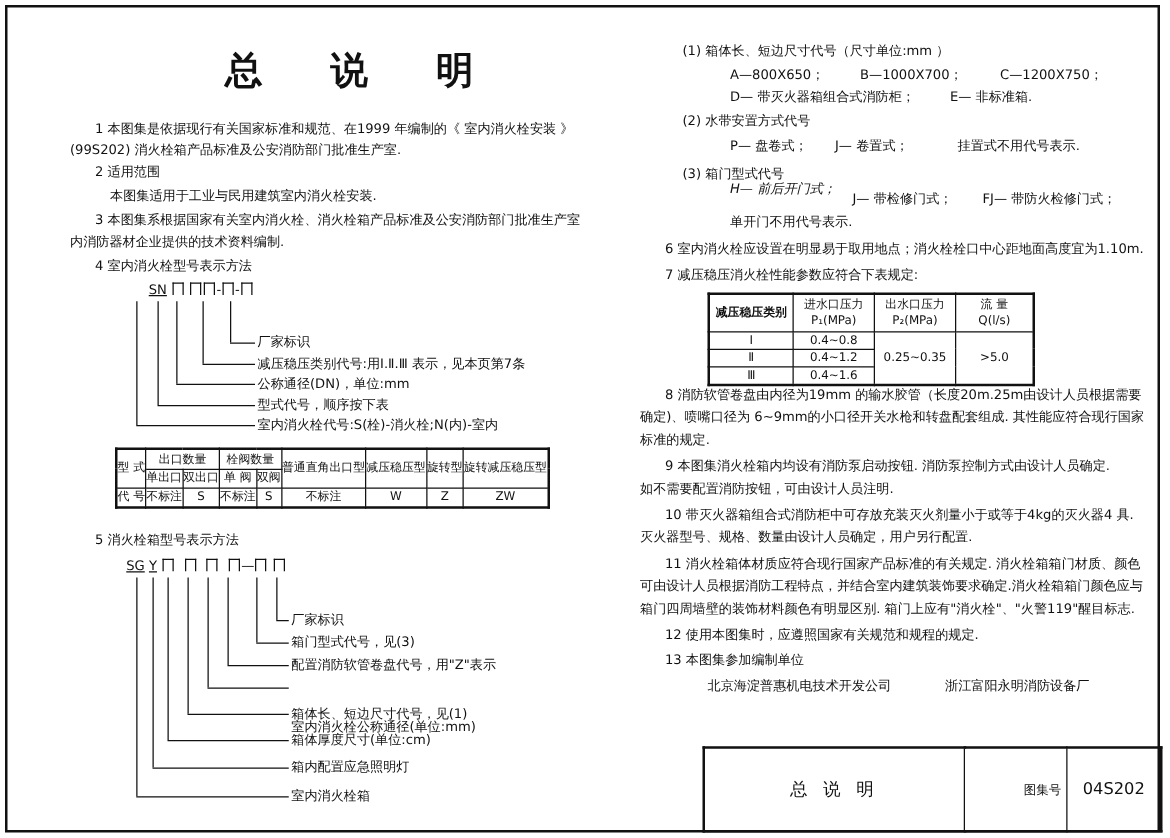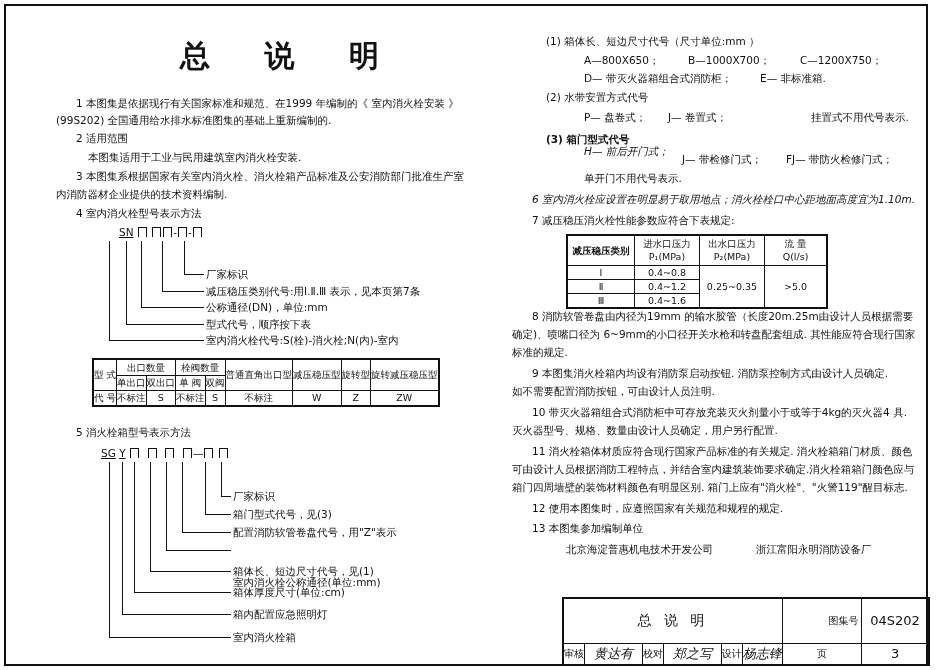--- a/index.html
+++ b/index.html
@@ -17,21 +17,21 @@
   .ul{text-decoration:underline;}
 </style>
 </head>
 <body>
 
 <div class="frame"></div>
 
 <div class="title">总 说 明</div>
 
 <div class="abs t" style="left:76px;top:96px;">1  本图集是依据现行有关国家标准和规范、在1999 年编制的《 室内消火栓安装 》</div>
-<div class="abs t" style="left:56px;top:113px;">(99S202) 全国通用给水排水标准图集的基础上重新编制的.</div>
+<div class="abs t" style="left:56px;top:113px;">(99S202) 消火栓箱产品标准及公安消防部门批准生产室.</div>
 <div class="abs t" style="left:76px;top:131px;">2  适用范围</div>
 <div class="abs t" style="left:88px;top:150px;">本图集适用于工业与民用建筑室内消火栓安装.</div>
 <div class="abs t" style="left:76px;top:169px;">3  本图集系根据国家有关室内消火栓、消火栓箱产品标准及公安消防部门批准生产室</div>
 <div class="abs t" style="left:56px;top:187px;">内消防器材企业提供的技术资料编制.</div>
 <div class="abs t" style="left:76px;top:206px;">4  室内消火栓型号表示方法</div>
 
 <div class="abs t" style="left:99px;top:225px;margin-left:20px;">
   <span class="ul">SN</span>&nbsp;<span class="sq"></span>&nbsp;<span class="sq"></span><span class="sq"></span><span>-</span><span class="sq"></span><span>-</span><span class="sq"></span>
 </div>
 
@@ -115,27 +115,27 @@
 
 <div class="abs t" style="left:546px;top:34px;">(1) 箱体长、短边尺寸代号（尺寸单位:mm ）</div>
 <div class="abs t" style="left:584px;top:53px;">A—800X650；</div>
 <div class="abs t" style="left:688px;top:53px;">B—1000X700；</div>
 <div class="abs t" style="left:800px;top:53px;">C—1200X750；</div>
 <div class="abs t" style="left:584px;top:71px;">D— 带灭火器箱组合式消防柜；</div>
 <div class="abs t" style="left:760px;top:71px;">E— 非标准箱.</div>
 <div class="abs t" style="left:546px;top:90px;">(2) 水带安置方式代号</div>
 <div class="abs t" style="left:584px;top:110px;">P— 盘卷式；</div>
 <div class="abs t" style="left:668px;top:110px;">J— 卷置式；</div>
-<div class="abs t" style="left:766px;top:110px;margin-left:45px;">挂置式不用代号表示.</div>
-<div class="abs t" style="left:546px;top:132px;font-weight:bold;">(3) 箱门型式代号</div>
+<div class="abs t" style="left:766px;top:110px;">挂置式不用代号表示.</div>
+<div class="abs t" style="left:546px;top:132px;">(3) 箱门型式代号</div>
 <div class="abs t" style="left:584px;top:144px;font-style:italic;">H— 前后开门式；</div>
 <div class="abs t" style="left:682px;top:152px;">J— 带检修门式；</div>
 <div class="abs t" style="left:786px;top:152px;">FJ— 带防火检修门式；</div>
 <div class="abs t" style="left:584px;top:171px;">单开门不用代号表示.</div>
-<div class="abs t" style="left:532px;top:192px;font-style:italic;">6  室内消火栓应设置在明显易于取用地点；消火栓栓口中心距地面高度宜为1.10m.</div>
+<div class="abs t" style="left:532px;top:192px;">6  室内消火栓应设置在明显易于取用地点；消火栓栓口中心距地面高度宜为1.10m.</div>
 <div class="abs t" style="left:532px;top:213px;">7  减压稳压消火栓性能参数应符合下表规定:</div>
 
 <table class="tbl abs" style="left:566px;top:234px;width:262px;">
   <tbody>
       <tr style="height:30px;">
     <td style="width:66px;font-weight:bold;">减压稳压类别</td>
     <td style="width:64px;"><span>进水口压力</span><br><span>P₁(MPa)</span></td>
     <td style="width:64px;"><span>出水口压力</span><br><span>P₂(MPa)</span></td>
     <td><span>流    量</span><br><span>Q(l/s)</span></td>
   </tr>
@@ -171,24 +171,14 @@
 <div class="abs t" style="left:566px;top:542px;">北京海淀普惠机电技术开发公司</div>
 <div class="abs t" style="left:756px;top:542px;">浙江富阳永明消防设备厂</div>
 
 <table class="tb abs" style="left:562px;top:597px;width:368px;height:69px;border:2px solid #111;">
   <tbody>
       <tr style="height:44px;">
     <td colspan="6" style="font-size:14px;letter-spacing:4px;">总   说   明</td>
     <td style="width:38px;font-size:10px;padding-left:43px;">图集号</td>
     <td style="width:74px;font-size:13px;">04S202</td>
   </tr>
-  <tr style="height:21px;">
-    <td style="width:20px;font-size:10px;">审核</td>
-    <td style="width:66px;font-size:13px;font-style:italic;font-family:'DejaVu Serif',serif;">黄达有</td>
-    <td style="width:20px;font-size:10px;">校对</td>
-    <td style="width:66px;font-size:13px;font-style:italic;font-family:'DejaVu Serif',serif;">郑之写</td>
-    <td style="width:20px;font-size:10px;">设计</td>
-    <td style="font-size:13px;font-style:italic;font-family:'DejaVu Serif',serif;">杨志锋</td>
-    <td style="font-size:10px;">页</td>
-    <td style="font-size:13px;">3</td>
-  </tr>
 </tbody>
   </table>
 
 </body></html>

